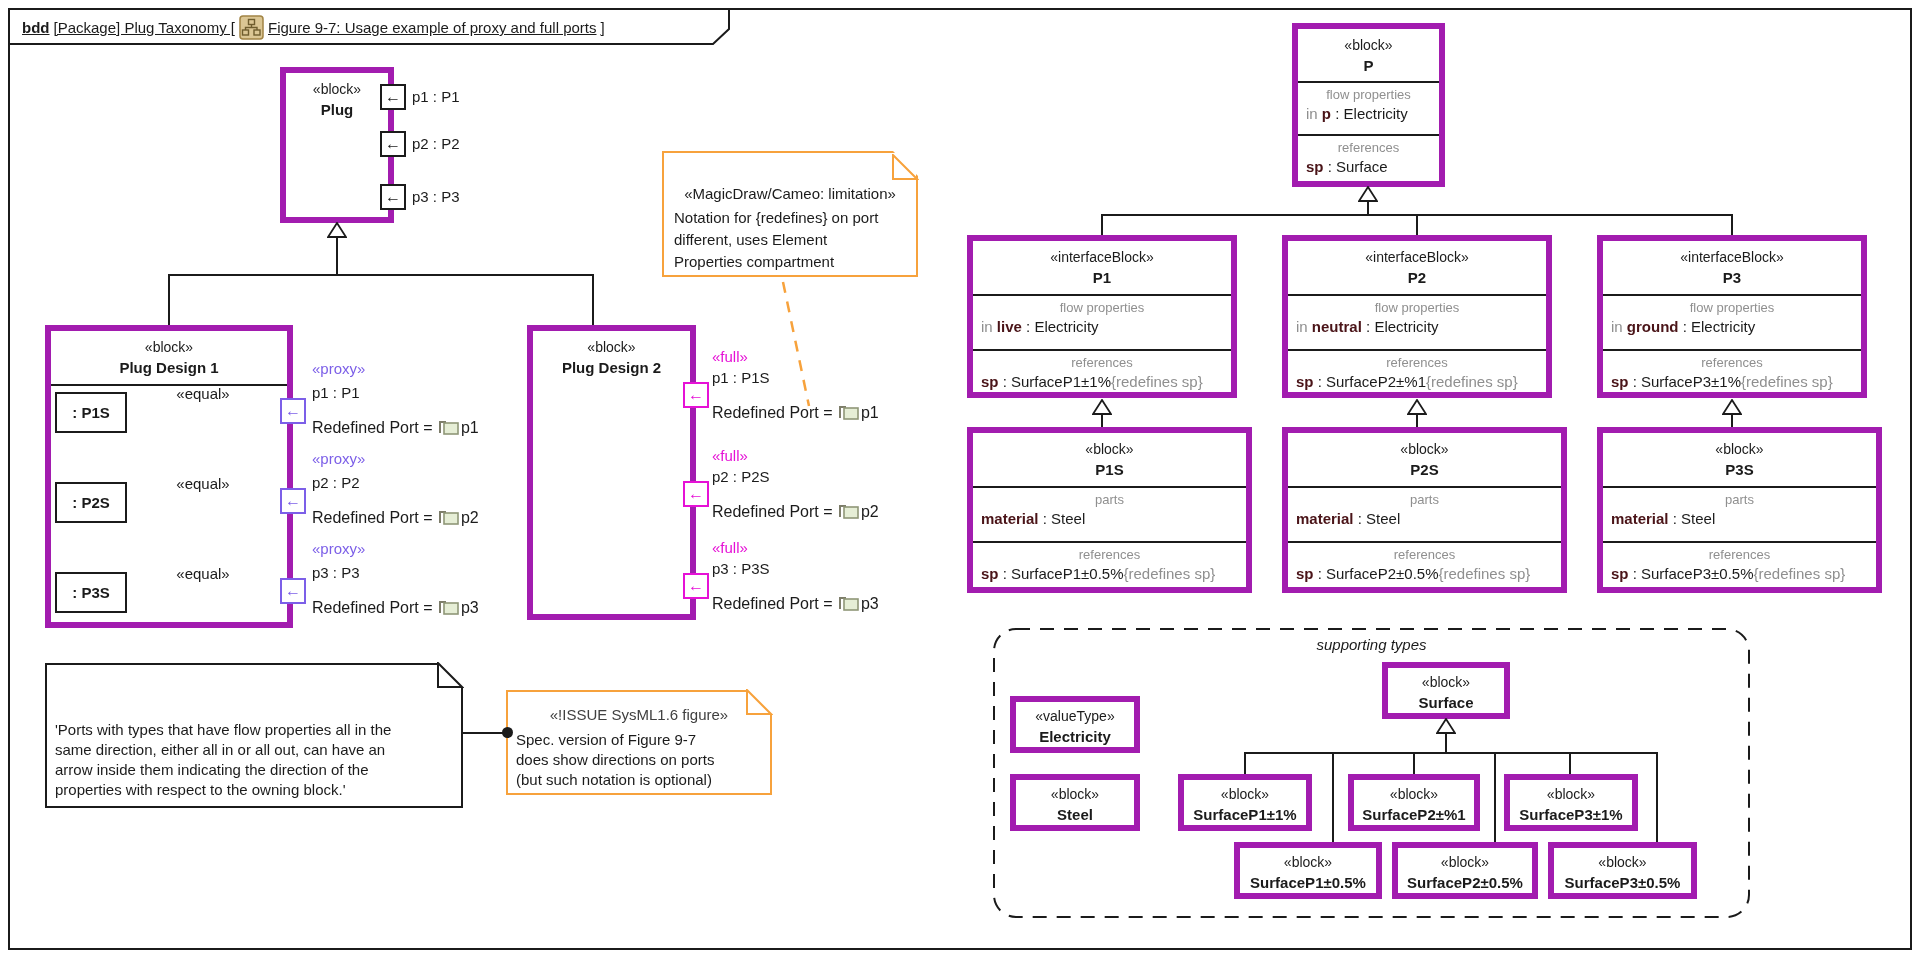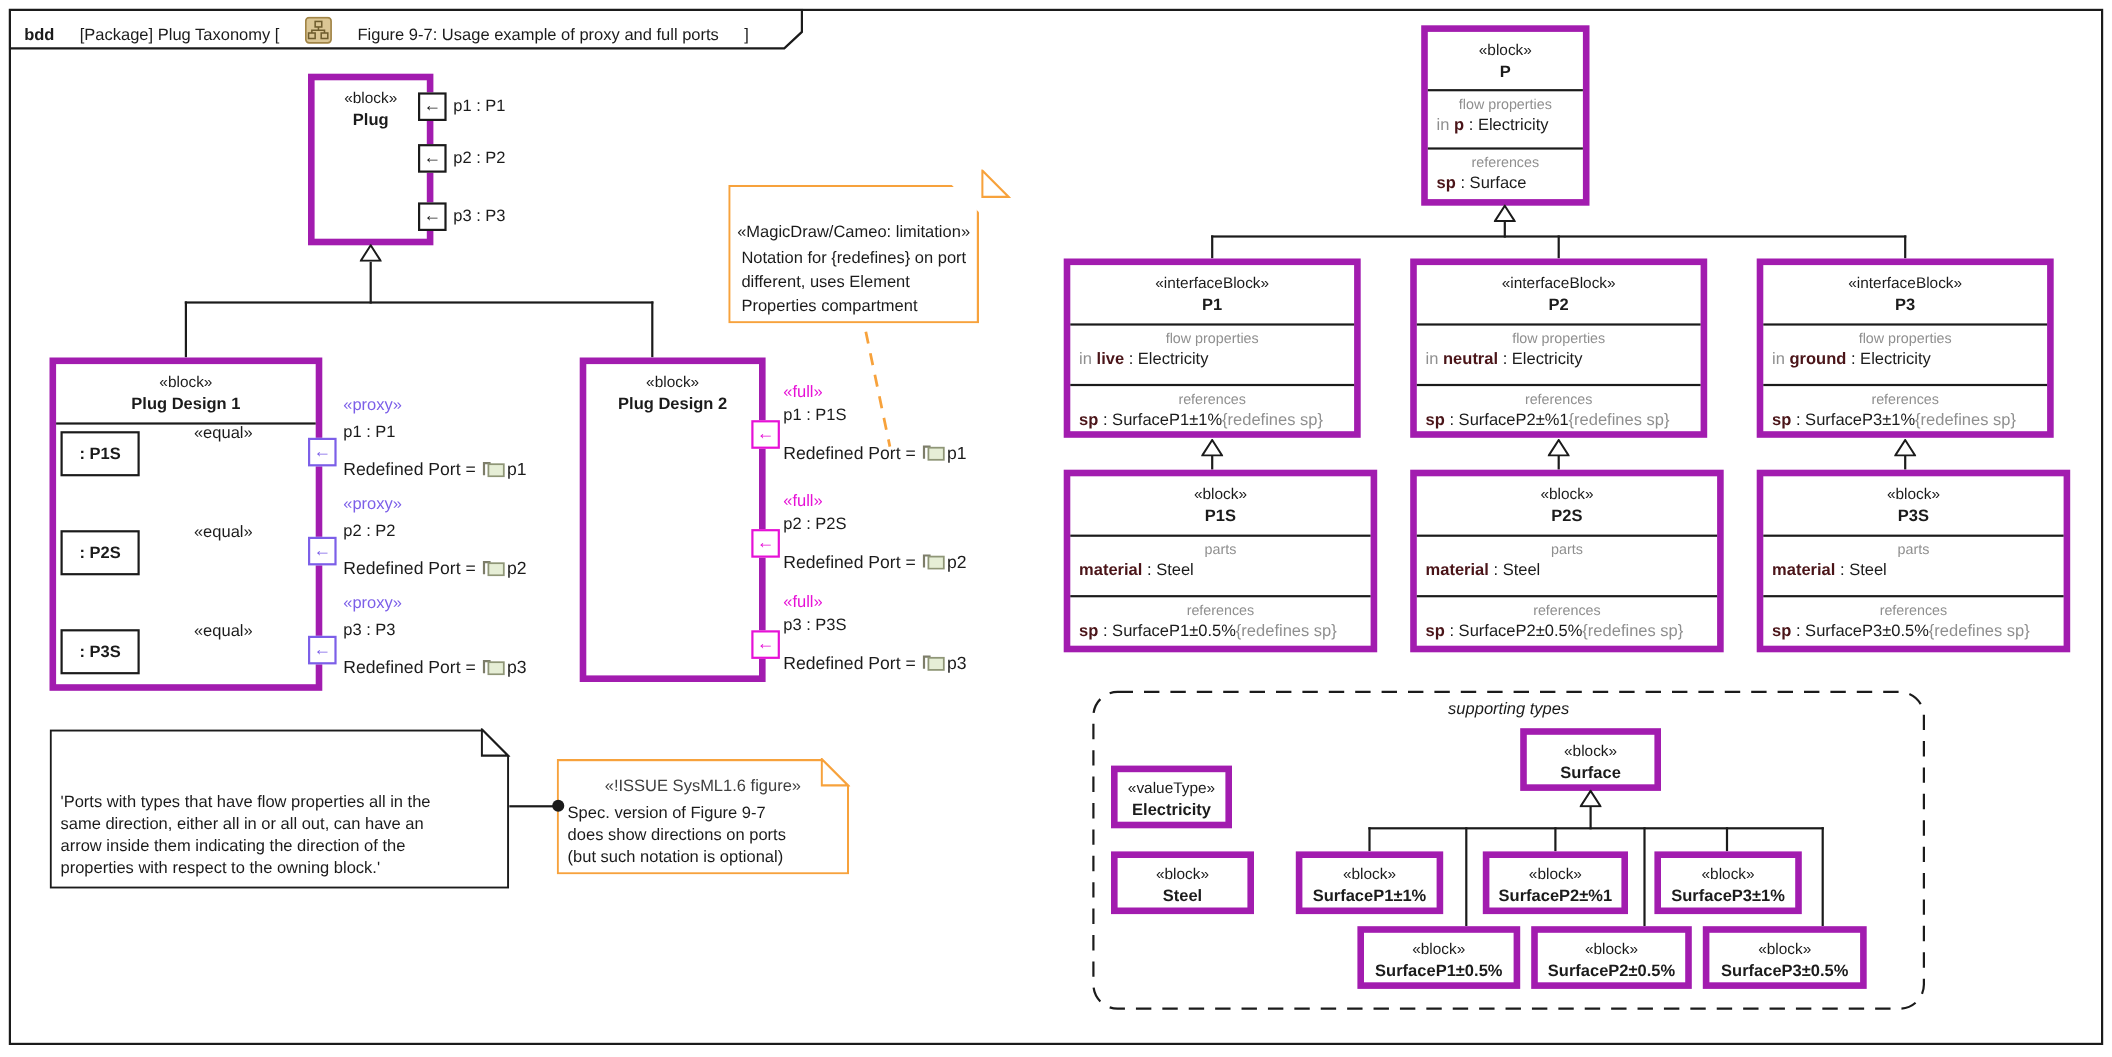--- a/index.html
+++ b/index.html
@@ -30,21 +30,21 @@
   .note.orange{border-color:#f7a23c;}
   .fold{position:absolute;z-index:2;line-height:0;}
   .note-st{text-align:center;font-size:15px;line-height:20px;position:absolute;left:0;right:0;}
   .note-line{position:absolute;font-size:15px;line-height:19px;white-space:nowrap;text-align:center;}
   .dot{position:absolute;width:11px;height:11px;border-radius:50%;background:#1b1b1b;z-index:3;}
   .mini .st{padding-top:4px;}
   .part-box{position:absolute;background:#fff;border:2px solid #1b1b1b;box-sizing:border-box;text-align:center;font-weight:bold;font-size:15px;z-index:1;}
   .equal{position:absolute;width:100px;text-align:center;font-size:15px;z-index:1;background:transparent;}
   .icon-port{display:inline-block;width:24px;height:15px;vertical-align:-2px;}
   .tab{position:absolute;left:8px;top:8px;z-index:4;}
-  .tab-text{position:absolute;left:22px;top:15px;display:flex;gap:23px;align-items:flex-end;font-size:15px;white-space:nowrap;z-index:5;}
+  .tab-text{position:absolute;left:22px;top:15px;display:flex;gap:4px;align-items:center;font-size:15px;white-space:nowrap;z-index:5;text-decoration:underline;}
   .sup-title{position:absolute;font-style:italic;font-size:15px;text-align:center;z-index:1;}
 </style>
 </head>
 <body>
 
 <div class="frame"></div>
 
 <svg class="overlay" width="1920" height="961">
   <line x1="783" y1="282" x2="809" y2="406" stroke="#f7a23c" stroke-width="2.5" stroke-dasharray="11 9"></line>
   <rect x="994" y="629" width="755" height="288" rx="22" fill="none" stroke="#1b1b1b" stroke-width="2" stroke-dasharray="14 10"></rect>
@@ -210,21 +210,21 @@
         <path d="M3,13 V2 H9" fill="none" stroke="#7d7d6a" stroke-width="2"></path>
         <rect x="7" y="3" width="14" height="11" fill="#e6eed6" stroke="#8f9677" stroke-width="1.6"></rect>
       </svg></span><span>p2</span></div>
 <div class="lbl full-text" style="left:712px;top:538px">«full»</div>
 <div class="lbl" style="left:712px;top:559px">p3 : P3S</div>
 <div class="lbl redef" style="left:712px;top:594px"><span>Redefined Port = </span><span class="icon-port"><svg width="24" height="15" viewBox="0 0 24 15">
         <path d="M3,13 V2 H9" fill="none" stroke="#7d7d6a" stroke-width="2"></path>
         <rect x="7" y="3" width="14" height="11" fill="#e6eed6" stroke="#8f9677" stroke-width="1.6"></rect>
       </svg></span><span>p3</span></div>
 
-<div class="note orange" style="left:662px;top:168px;width:228px;height:126px">
+<div class="note orange" style="left:662px;top:151px;width:256px;height:126px">
   <div class="note-st" style="top:31px">«MagicDraw/Cameo: limitation»</div>
   <div class="note-line" style="left:10px;top:55px">Notation for {redefines} on port</div>
   <div class="note-line" style="left:10px;top:77px">different, uses Element</div>
   <div class="note-line" style="left:10px;top:99px">Properties compartment</div>
 </div>
 <div class="fold" style="left:892px;top:154px"><svg width="27" height="27" viewBox="0 0 27 27">
       <polygon points="1,1 25,25 1,25" fill="#fff" stroke="#f7a23c" stroke-width="2"></polygon>
     </svg></div>
 
 <div class="note" style="left:45px;top:663px;width:418px;height:145px">
@@ -343,21 +343,21 @@
     <div class="cmp-content"><span class="prop">material</span> <span>: Steel</span></div>
   </div>
   <div class="cmp" style="height:56px">
     <div class="cmp-label">references</div>
     <div class="cmp-content"><span class="prop">sp</span> <span>: SurfaceP3±0.5%</span><span class="dim">{redefines sp}</span></div>
   </div>
 </div>
 
 <div class="sup-title" style="left:993px;top:636px;width:757px">supporting types</div>
 
-<div class="blk mini" style="left:1010px;top:696px;width:110px;height:57px">
+<div class="blk mini" style="left:1010px;top:696px;width:130px;height:57px">
   <div class="st">«valueType»</div>
   <div class="nm">Electricity</div>
 </div>
 <div class="blk mini" style="left:1010px;top:774px;width:130px;height:57px">
   <div class="st">«block»</div>
   <div class="nm">Steel</div>
 </div>
 <div class="blk mini" style="left:1382px;top:662px;width:128px;height:57px">
   <div class="st">«block»</div>
   <div class="nm">Surface</div>

